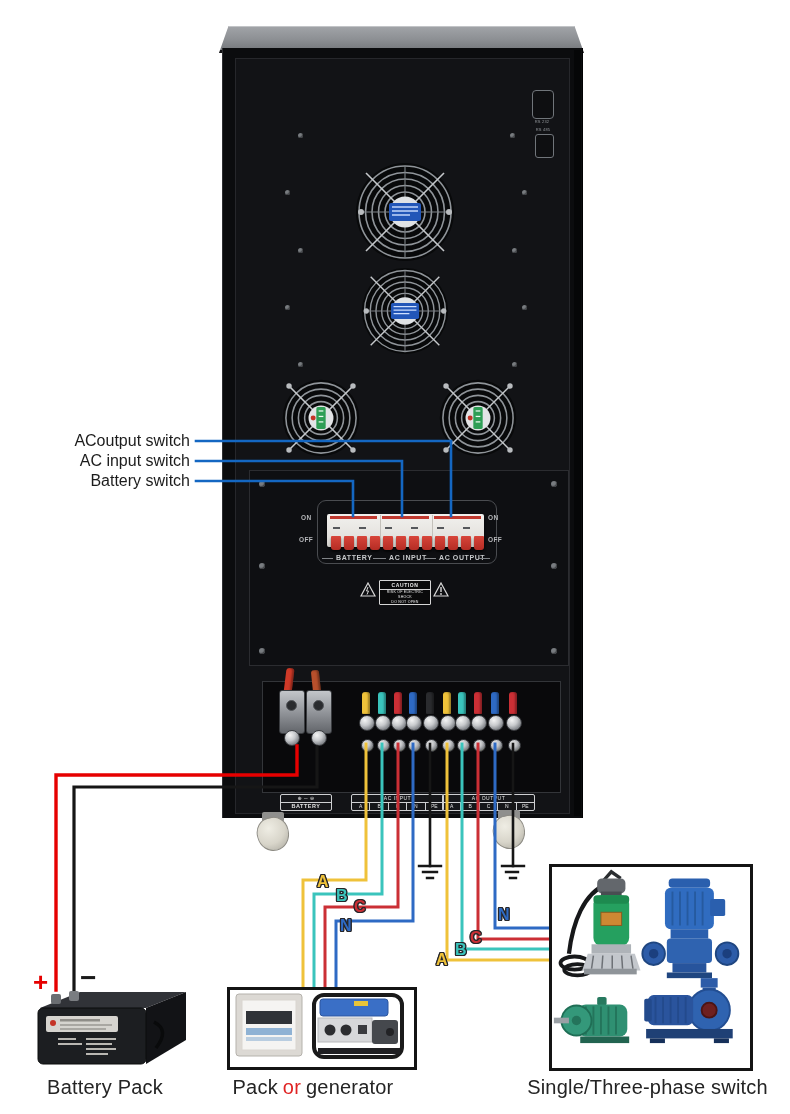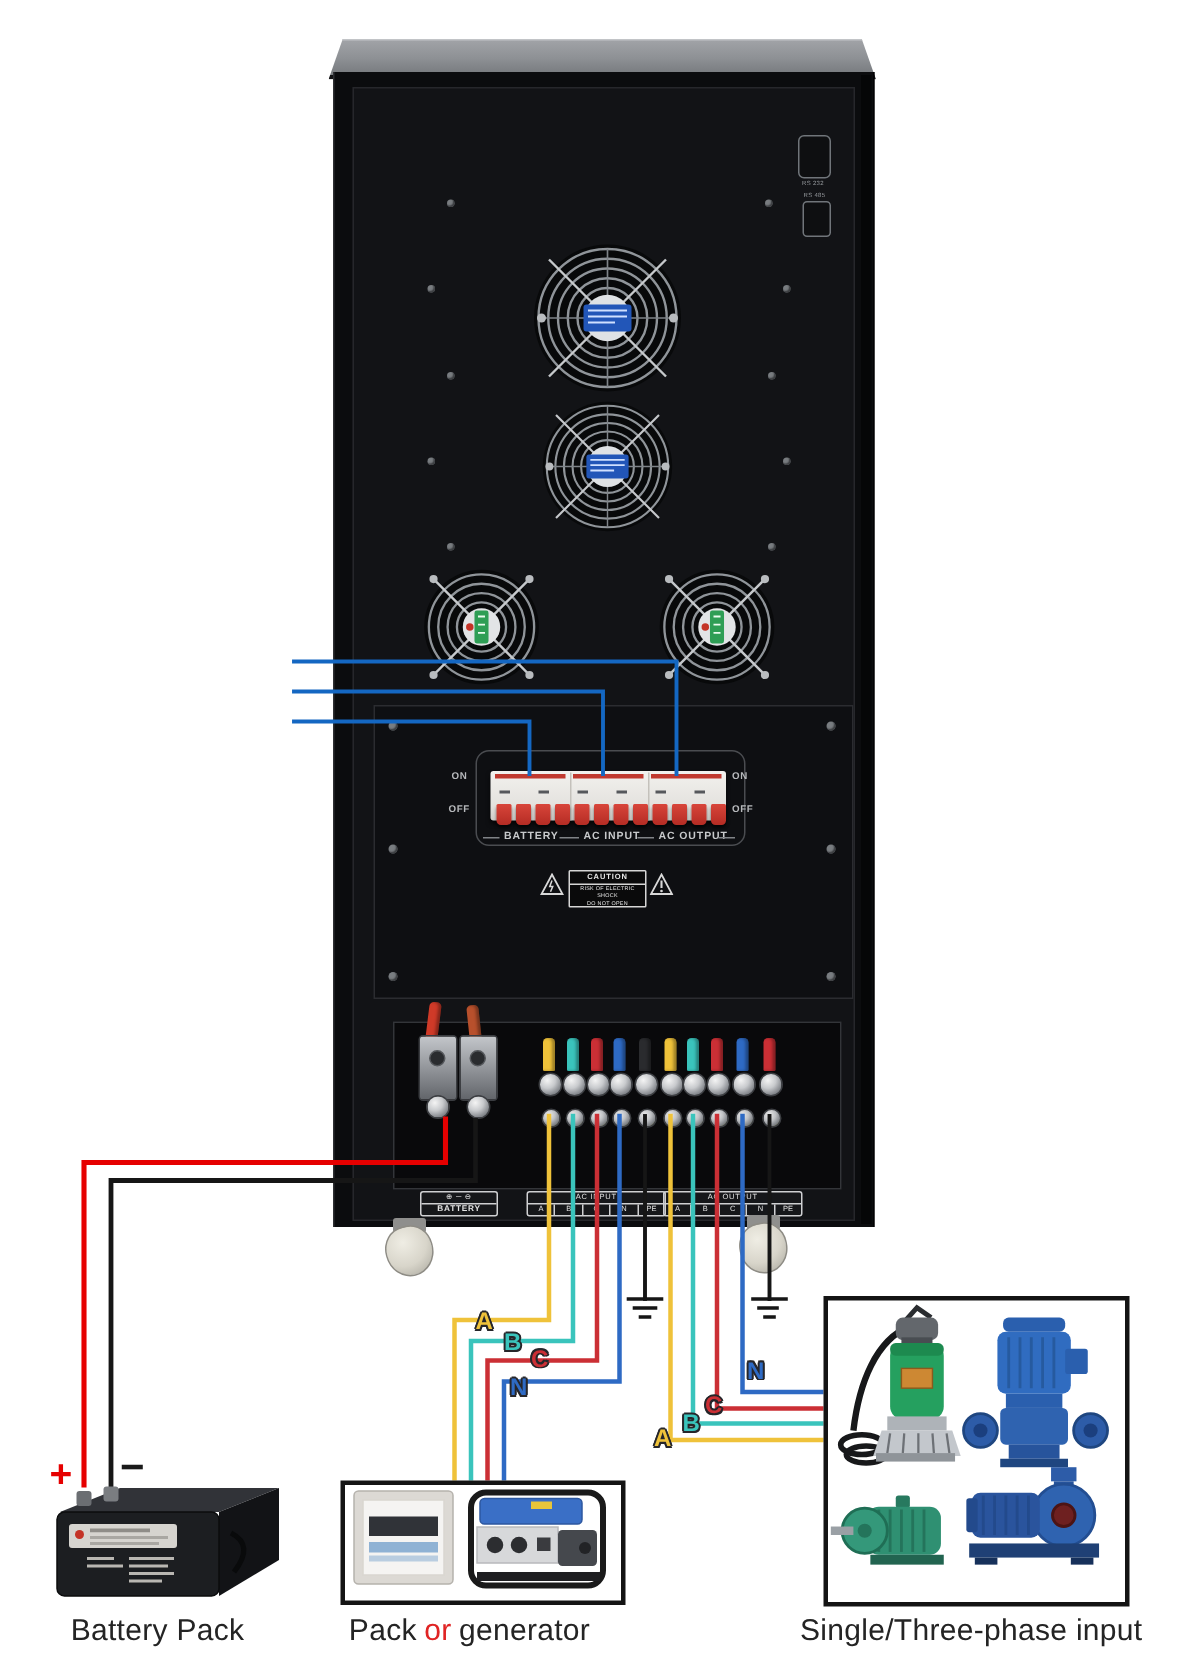--- a/index.html
+++ b/index.html
@@ -393,20 +393,25 @@
   <div class="abs wl wl-a" style="left:317px;top:873px;">A</div>
   <div class="abs wl wl-b" style="left:336px;top:887px;">B</div>
   <div class="abs wl wl-c" style="left:354px;top:898px;">C</div>
   <div class="abs wl wl-n" style="left:340px;top:917px;">N</div>
 
   <div class="abs wl wl-n" style="left:498px;top:906px;">N</div>
   <div class="abs wl wl-c" style="left:470px;top:929px;">C</div>
   <div class="abs wl wl-b" style="left:455px;top:941px;">B</div>
   <div class="abs wl wl-a" style="left:436px;top:951px;">A</div>
 
+  <div class="abs callout-text" style="left:30px;top:431px;">
+    <div>ACoutput switch</div>
+    <div>AC input switch</div>
+    <div>Battery switch</div>
+  </div>
 
   <div>
     <div class="abs plusmark" style="left:33px;top:967px;">+</div>
     <div class="abs minusmark" style="left:80px;top:962px;">−</div>
     <svg class="abs" style="left:28px;top:978px;" width="165" height="96" viewBox="0 0 165 96">
       <polygon points="12,30 52,14 158,14 118,30" fill="#313338"></polygon>
       <polygon points="118,30 158,14 158,62 118,86" fill="#121316"></polygon>
       <rect x="23" y="16" width="10" height="10" rx="2" fill="#6b6e72"></rect>
       <rect x="41" y="13" width="10" height="10" rx="2" fill="#7a7d81"></rect>
       <rect x="10" y="30" width="108" height="56" rx="5" fill="#1c1e21" stroke="#0b0c0d"></rect>
@@ -531,16 +536,16 @@
           <line x1="126" y1="138" x2="126" y2="166"></line>
             <line x1="134" y1="138" x2="134" y2="166"></line>
             <line x1="142" y1="138" x2="142" y2="166"></line>
         </g>
         <rect x="98" y="140" width="8" height="24" rx="2" fill="#234a8c"></rect>
         <rect x="100" y="172" width="92" height="10" fill="#1f4075"></rect>
         <rect x="104" y="182" width="16" height="5" fill="#16305a"></rect>
         <rect x="172" y="182" width="16" height="5" fill="#16305a"></rect>
       </g>
     </svg>
-    <div class="abs caption" style="left:525px;top:1076px;width:245px;">Single/Three-phase input</div>
+    <div class="abs caption" style="left:525px;top:1076px;width:245px;">Single/Three-phase switch</div>
   </div>
 
 </div>
 
 </body></html>

